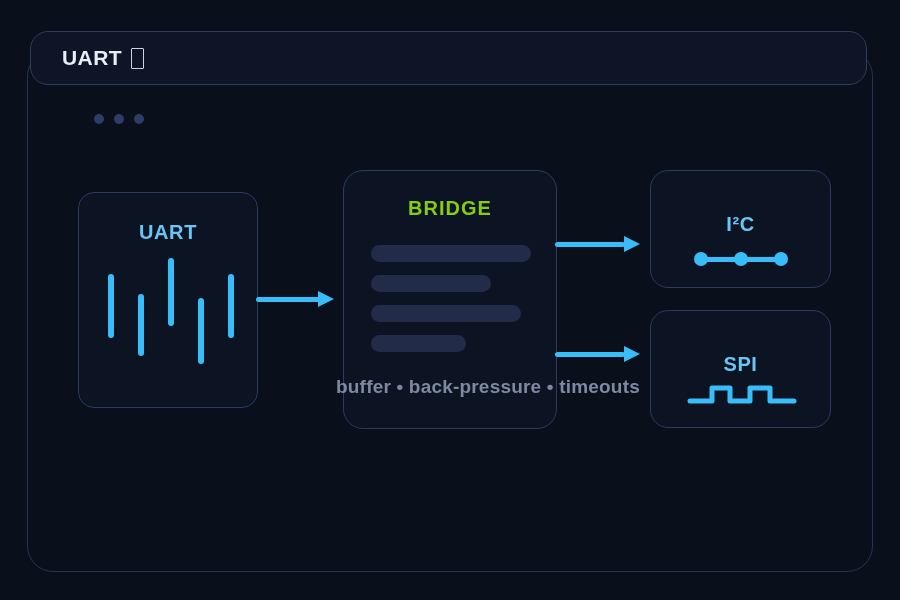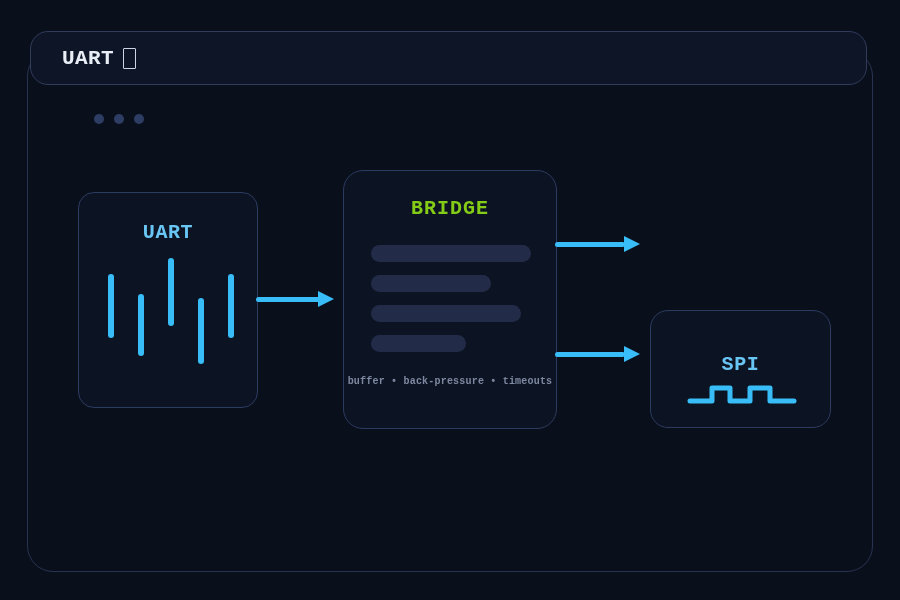--- a/index.html
+++ b/index.html
@@ -1,19 +1,19 @@
 <!DOCTYPE html>
 <html><head>
 <meta charset="utf-8">
 <style>
   html,body{margin:0;padding:0;background:#0a0f1c;}
   .page{
     position:relative;width:900px;height:600px;overflow:hidden;
     background:#0a0f1c;
-    font-family:Liberation Mono, monospace;
+    font-family:Liberation Sans, sans-serif;
     -webkit-font-smoothing:antialiased;
   }
   
   .frame{
     position:absolute;left:27px;top:50px;width:844px;height:520px;
     border:1.5px solid #273350;border-radius:26px;
   }
   
   .titlebar{
     position:absolute;left:30px;top:31px;width:837px;height:54px;
@@ -52,21 +52,21 @@
   .wb5{left:149px;top:81px;height:64px;}
   
   .bridge-box{left:343px;top:170px;width:214px;height:259px;border-radius:20px;}
   .skel{position:absolute;left:27px;height:17px;border-radius:9px;background:#222c48;}
   .sk1{top:74px;width:160px;}
   .sk2{top:104px;width:120px;}
   .sk3{top:134px;width:150px;}
   .sk4{top:164px;width:95px;}
   .bridge-caption{
     position:absolute;left:-8px;right:-8px;top:205px;text-align:center;
-    color:#7e89a1;font-size:10px;font-weight:bold;white-space:nowrap;letter-spacing:.2px;
+    color:#7e89a1;font-size:19px;font-weight:bold;white-space:nowrap;letter-spacing:.2px;
   }
   
   .i2c-box{left:650px;top:170px;width:181px;height:118px;border-radius:18px;}
   .spi-box{left:650px;top:310px;width:181px;height:118px;border-radius:18px;}
   
   .arrow-line{position:absolute;height:5px;border-radius:2.5px;background:#38bdf8;}
   .arrow-head{
     position:absolute;width:0;height:0;
     border-top:8px solid transparent;border-bottom:8px solid transparent;
     border-left:16px solid #38bdf8;
@@ -120,20 +120,29 @@
     <div class="node-label white-label" style="top:26px;letter-spacing:1px;">BRIDGE</div>
     <div>
       <span class="skel sk1"></span>
       <span class="skel sk2"></span>
       <span class="skel sk3"></span>
       <span class="skel sk4"></span>
     </div>
     <div class="bridge-caption">buffer • back-pressure • timeouts</div>
   </div>
 
+  <div class="node i2c-box">
+    <div class="node-label cyan-label" style="top:42px;">I²C</div>
+    <div class="i2c-icon">
+      <span class="i2c-line"></span>
+      <span class="i2c-dot d1"></span>
+      <span class="i2c-dot d2"></span>
+      <span class="i2c-dot d3"></span>
+    </div>
+  </div>
 
   <div class="node spi-box">
     <div class="node-label cyan-label" style="top:42px;">SPI</div>
     <svg class="spi-icon" width="110" height="22" viewBox="0 0 110 22">
       <polyline points="3,18 25,18 25,5 43,5 43,18 63,18 63,5 83,5 83,18 107,18" fill="none" stroke="#38bdf8" stroke-width="5" stroke-linecap="round" stroke-linejoin="round"></polyline>
     </svg>
   </div>
 
   <div>
     <span class="arrow-line a1l"></span>

